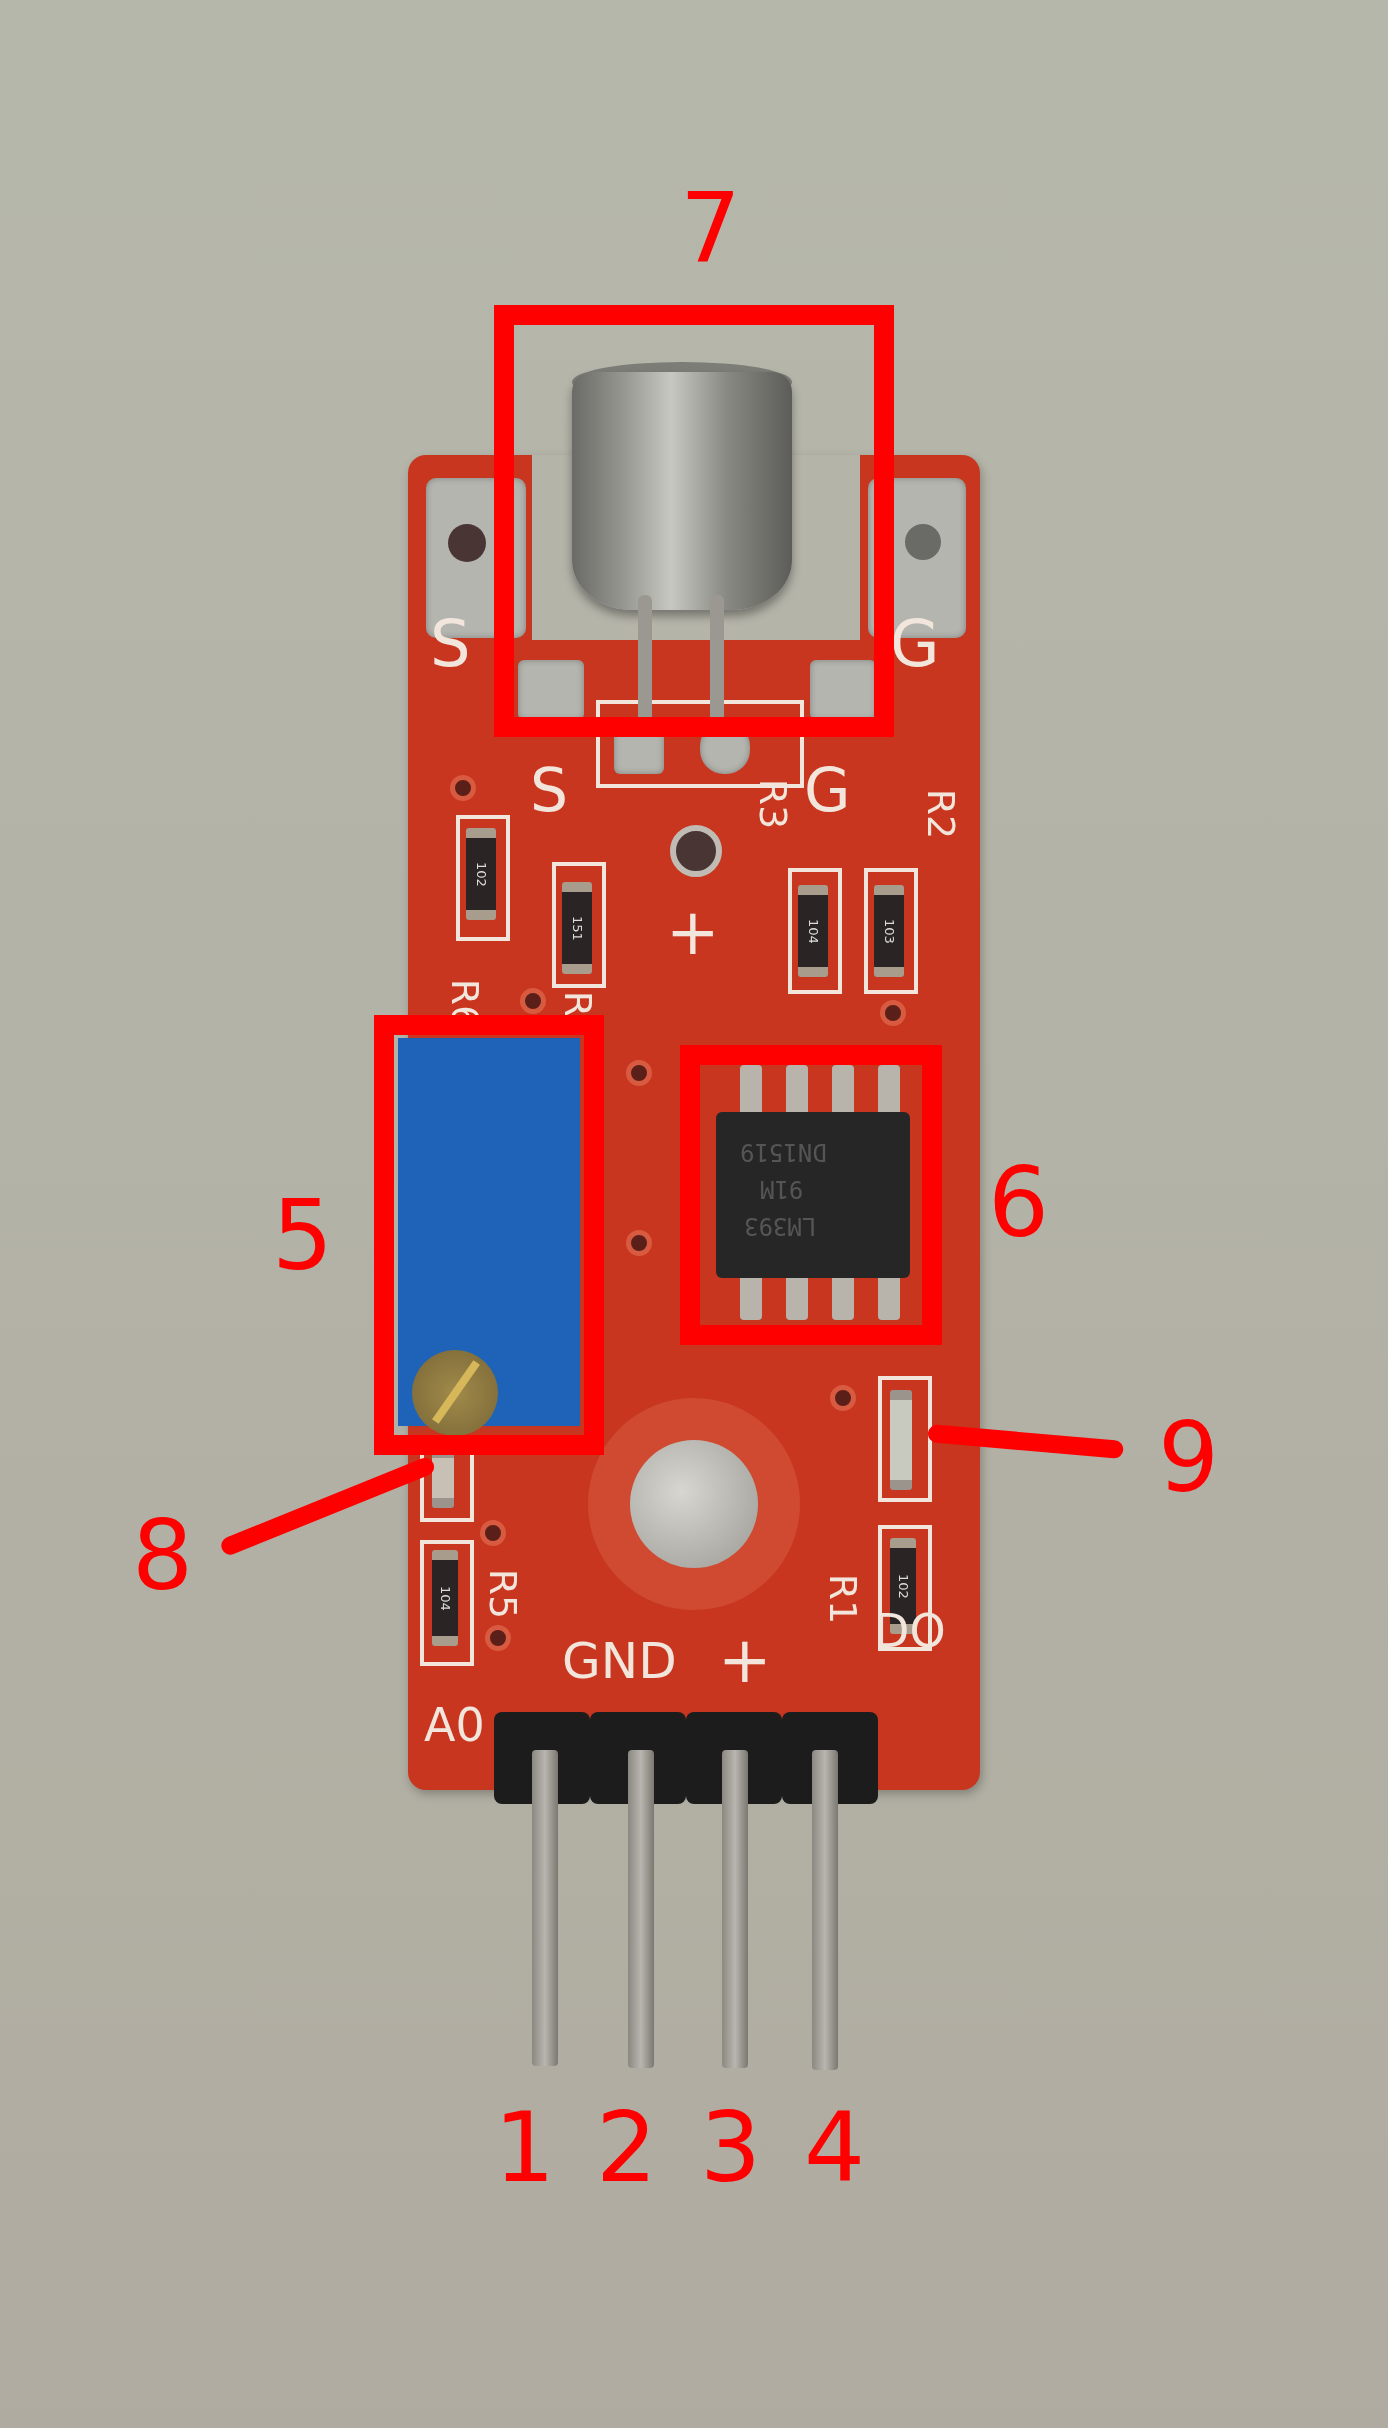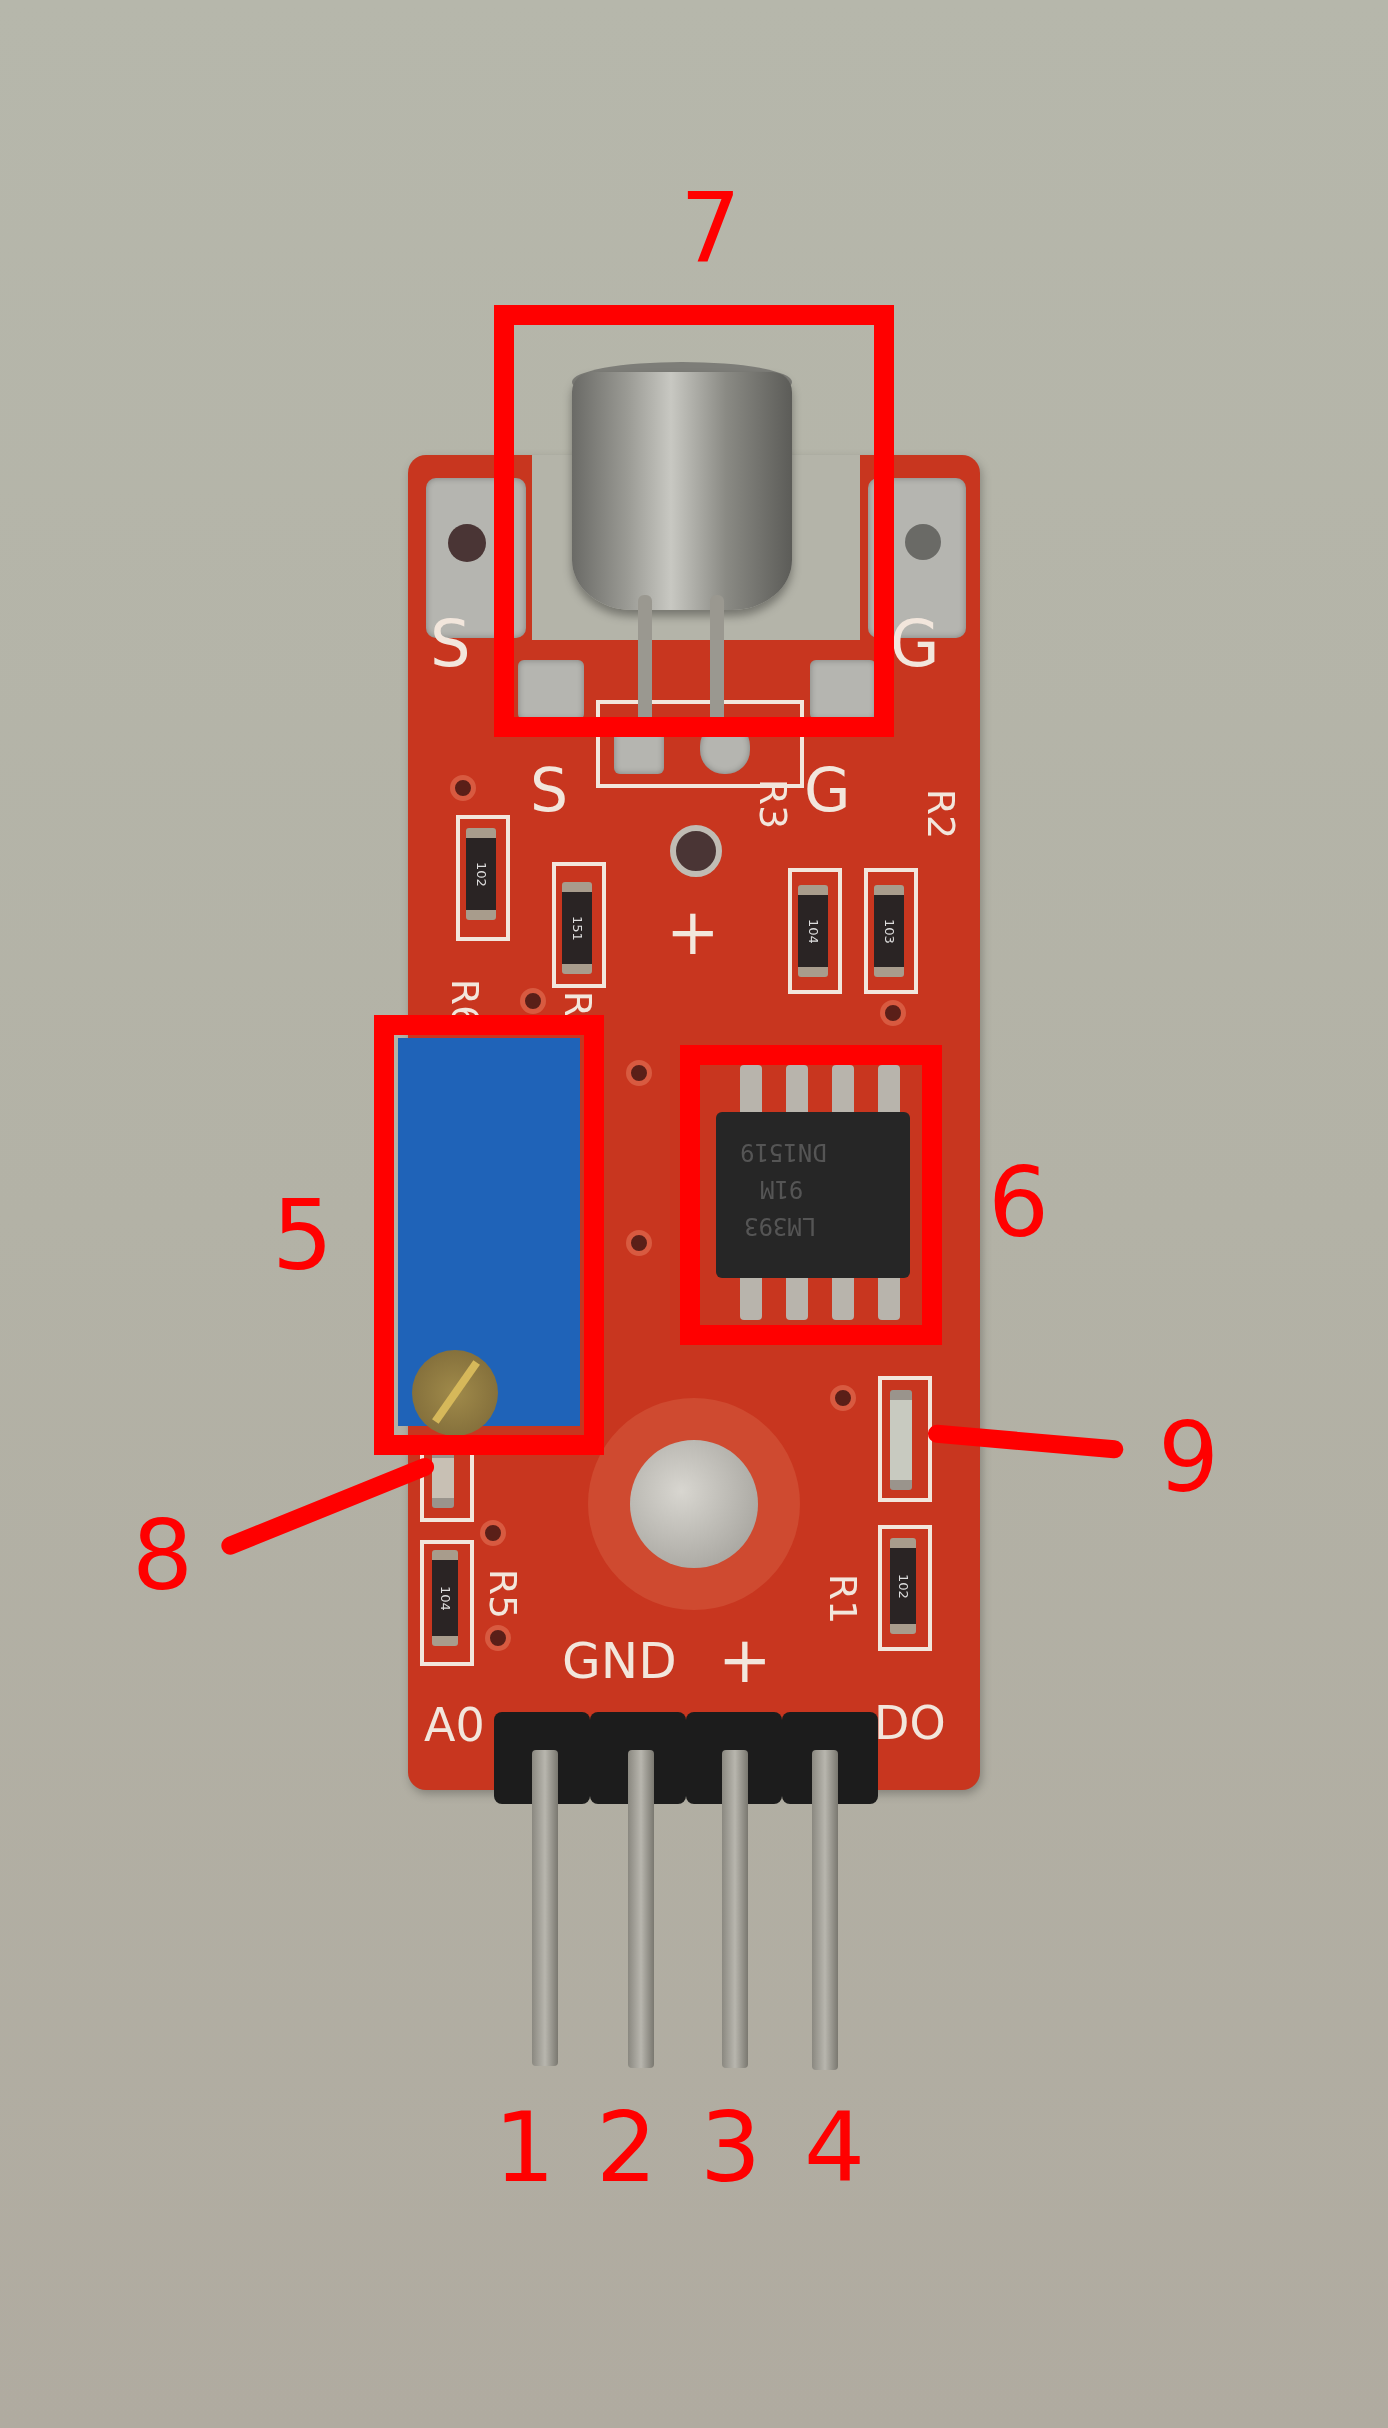--- a/index.html
+++ b/index.html
@@ -155,21 +155,21 @@
 <div class="silk-box" style="left:878px;top:1525px;width:46px;height:118px;"></div>
 <div class="smd" style="left:890px;top:1538px;width:26px;height:76px;">102</div>
 <div class="silk" style="left:818px;top:1580px;font-size:38px;transform:rotate(90deg);">R1</div>
 
 <div class="mount-ring"></div>
 <div class="mount-hole"></div>
 
 <div class="silk" style="left:562px;top:1636px;font-size:50px;">GND</div>
 <div class="silk" style="left:718px;top:1628px;font-size:64px;">+</div>
 <div class="silk" style="left:424px;top:1702px;font-size:46px;">A0</div>
-<div class="silk" style="left:874px;top:1700px;font-size:46px;">DO</div>
+<div class="silk" style="left:874px;top:1608px;font-size:46px;">DO</div>
 
 <div class="header-block" style="left:494px;"></div>
 <div class="header-block" style="left:590px;"></div>
 <div class="header-block" style="left:686px;"></div>
 <div class="header-block" style="left:782px;"></div>
 <div class="pin-leg" style="left:532px;top:1750px;height:316px;"></div>
 <div class="pin-leg" style="left:628px;top:1750px;height:318px;"></div>
 <div class="pin-leg" style="left:722px;top:1750px;height:318px;"></div>
 <div class="pin-leg" style="left:812px;top:1750px;height:320px;"></div>
 

